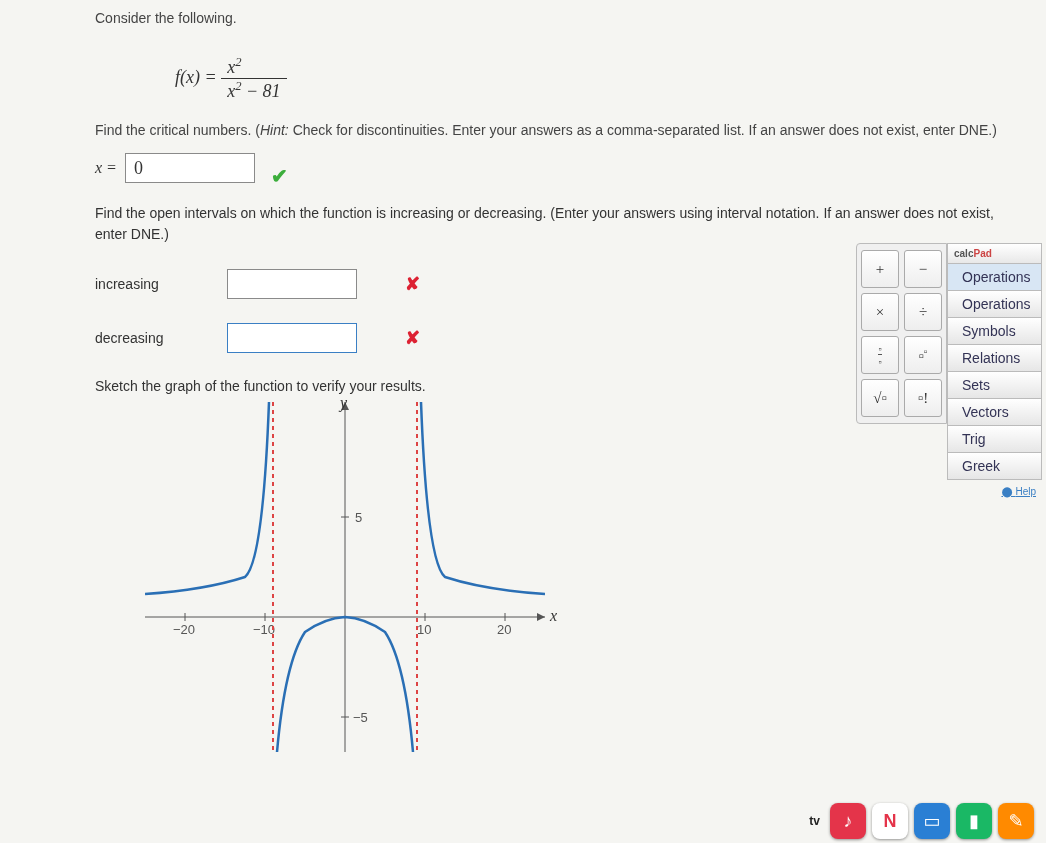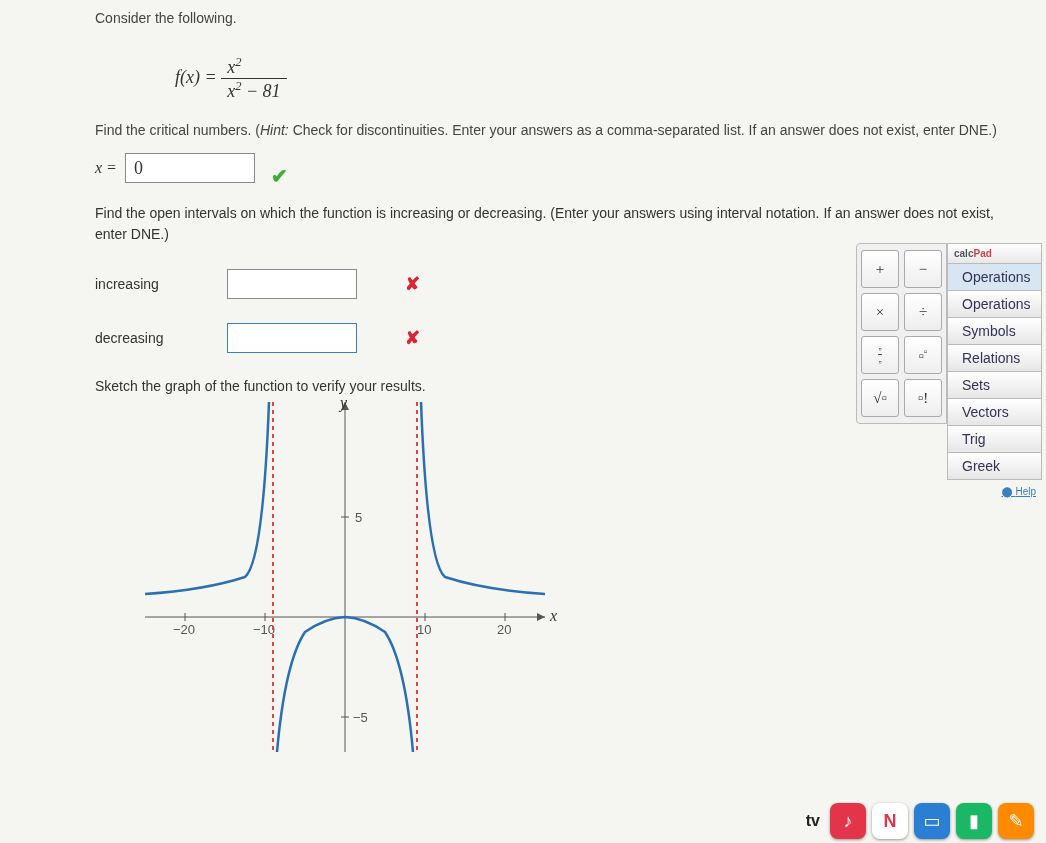--- a/index.html
+++ b/index.html
@@ -141,21 +141,21 @@
     width:36px; height:36px;
     border-radius:8px;
     display:flex;
     align-items:center;
     justify-content:center;
     font-size:18px;
     color:#fff;
     box-shadow:0 1px 3px rgba(0,0,0,.4);
     cursor:pointer;
   }
-  .tv-label { font-size:16px; color:#222; font-weight:bold; margin-right:4px;}
+  .tv-label { font-size:12px; color:#222; font-weight:bold; margin-right:4px;}
   sup { font-size:0.7em;}
 </style>
 </head>
 <body>
 
 <div class="content">
   <p class="prompt">Consider the following.</p>
 
   <div class="equation">
     <span>f(x) =</span>

